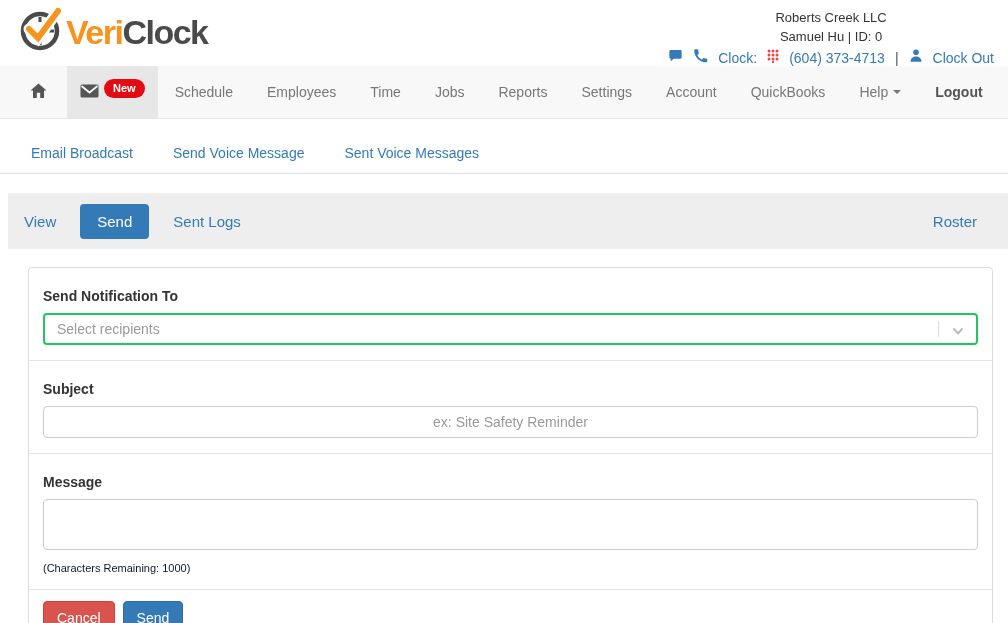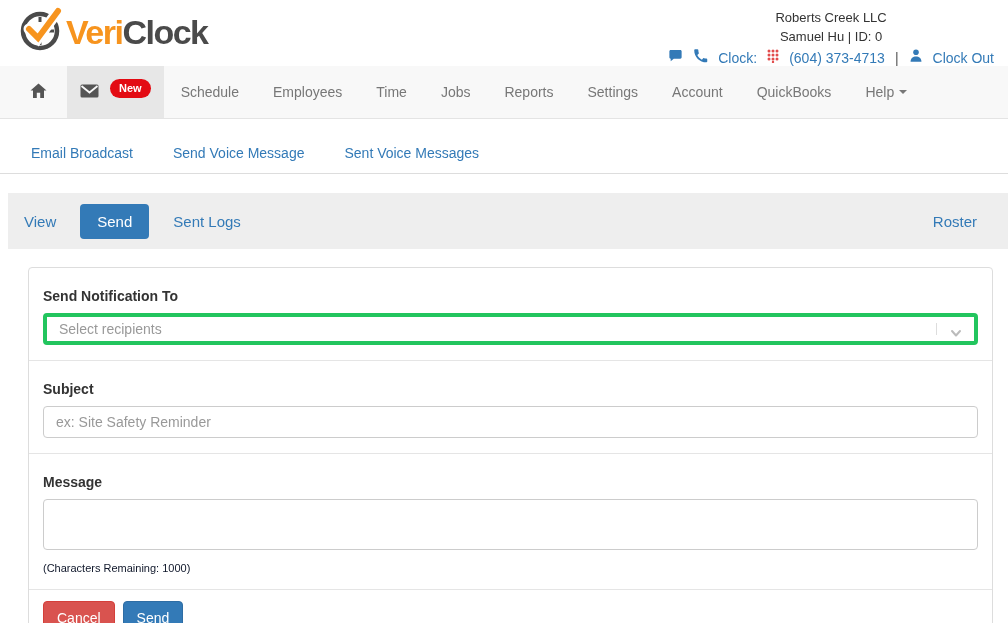--- a/index.html
+++ b/index.html
@@ -25,21 +25,21 @@
   .clock-row a { color: #337ab7; text-decoration: none; cursor: pointer; }
   .clock-row .sep { color: #555; }
   .icn { display: inline-block; vertical-align: middle; }
 
   
   .navbar { height: 53px; background: #f8f8f8; border-bottom: 1px solid #e4e4e4;
             display: flex; align-items: stretch; padding: 0 14px 0 10px; }
   .nav-item { display: flex; align-items: center; padding: 0 17px; color: #777;
               font-size: 14px; cursor: pointer; white-space: nowrap; }
   .nav-home { padding: 0 20px; }
-  .nav-messages { background: #e7e7e7; padding: 0 13px; gap: 11px; align-items: center; }
+  .nav-messages { background: #e7e7e7; padding: 0 13px; gap: 5px; align-items: center; }
   .new-badge { background: #e30b13; color: #fff; font-size: 11px; font-weight: bold;
                border-radius: 10px; padding: 3px 9px 3px 9px; line-height: 13px;
                position: relative; top: -4px; }
   .caret { display: inline-block; width: 0; height: 0; margin-left: 5px;
            border-left: 4px solid transparent; border-right: 4px solid transparent;
            border-top: 4px solid #777; }
   .nav-logout { margin-left: auto; font-weight: bold; color: #555; padding-right: 18px; }
 
   
   .tabs { display: flex; align-items: flex-end; padding-left: 11px; margin-top: 14px;
@@ -59,23 +59,23 @@
   .subnav-roster { margin-left: auto; }
 
   
   .card { margin: 18px 15px 0 28px; border: 1px solid #ddd; border-radius: 4px; background: #fff; }
   .card-section { padding: 7px 14px 15px 14px; }
   .field-label { display: block; font-size: 14px; font-weight: bold; color: #333;
                  margin: 13px 0 9px 0; }
   .divider-line { border: none; border-top: 1px solid #e5e5e5; margin: 0; }
   .text-input { width: 100%; height: 32px; border: 1px solid #ccc; border-radius: 4px;
                 font-size: 14px; color: #555; padding: 0 12px;
-                font-family: "Liberation Sans", sans-serif; outline: none; }
+                font-family: "Liberation Sans", sans-serif; outline: none; text-align: center; }
   .text-input::placeholder { color: #999; }
-  .select-box { position: relative; width: 100%; height: 32px; border: 4px solid #22c55e;
+  .select-box { position: relative; width: 100%; height: 32px; border: 2px solid #22c55e;
                 border-radius: 4px; display: flex; align-items: center; padding: 0 12px;
                 font-size: 14px; color: #999; cursor: pointer; background: #fff; }
   .select-divider { position: absolute; right: 37px; top: 6px; bottom: 6px;
                     width: 1px; background: #ddd; }
   .select-chevron { position: absolute; right: 11px; top: 9px; }
   .textarea-input { width: 100%; height: 51px; border: 1px solid #ccc; border-radius: 4px;
                     font-size: 14px; color: #555; padding: 6px 12px; resize: none;
                     font-family: "Liberation Sans", sans-serif; outline: none; }
   .chars-remaining { font-size: 11px; color: #0f172a; margin-top: 8px; }
   .btn-row { padding: 11px 14px 11px 14px; display: flex; gap: 8px; }
@@ -171,20 +171,21 @@
   <div class="nav-item">Time</div>
   <div class="nav-item">Jobs</div>
   <div class="nav-item">Reports</div>
   <div class="nav-item">Settings</div>
   <div class="nav-item">Account</div>
   <div class="nav-item">QuickBooks</div>
   <div class="nav-item">
     <span>Help</span>
     <span class="caret"></span>
   </div>
+  <div class="nav-item nav-logout">Logout</div>
 </div>
 
 <div class="tabs">
   <div class="tab">Email Broadcast</div>
   <div class="tab">Send Voice Message</div>
   <div class="tab">Sent Voice Messages</div>
 </div>
 
 <div class="subnav">
   <a class="subnav-link">View</a>

